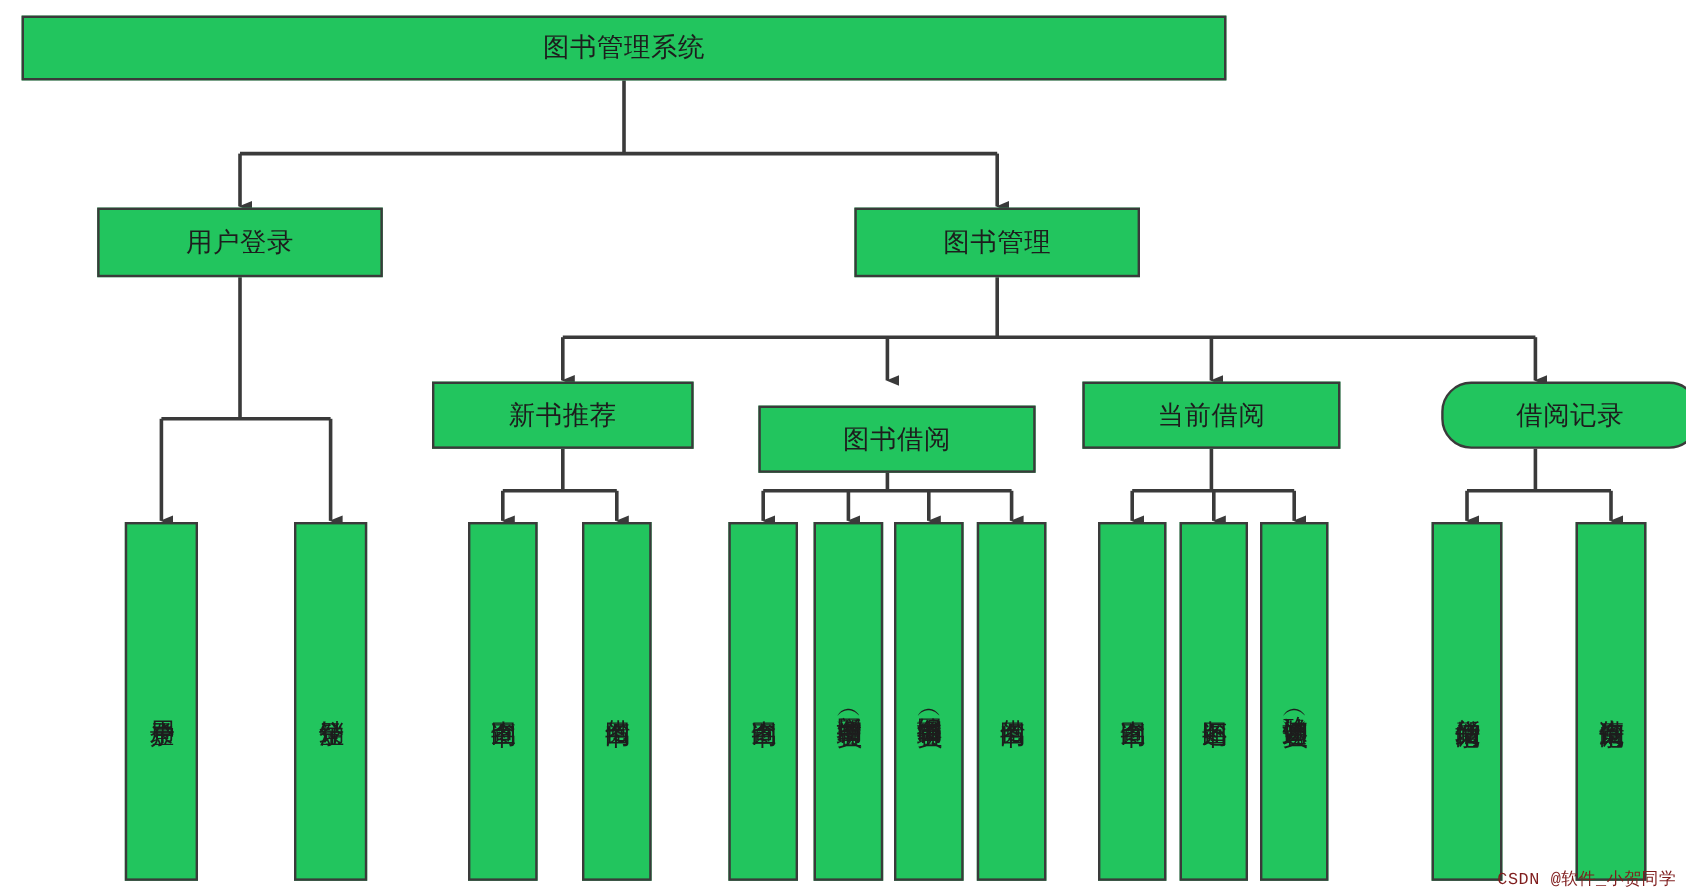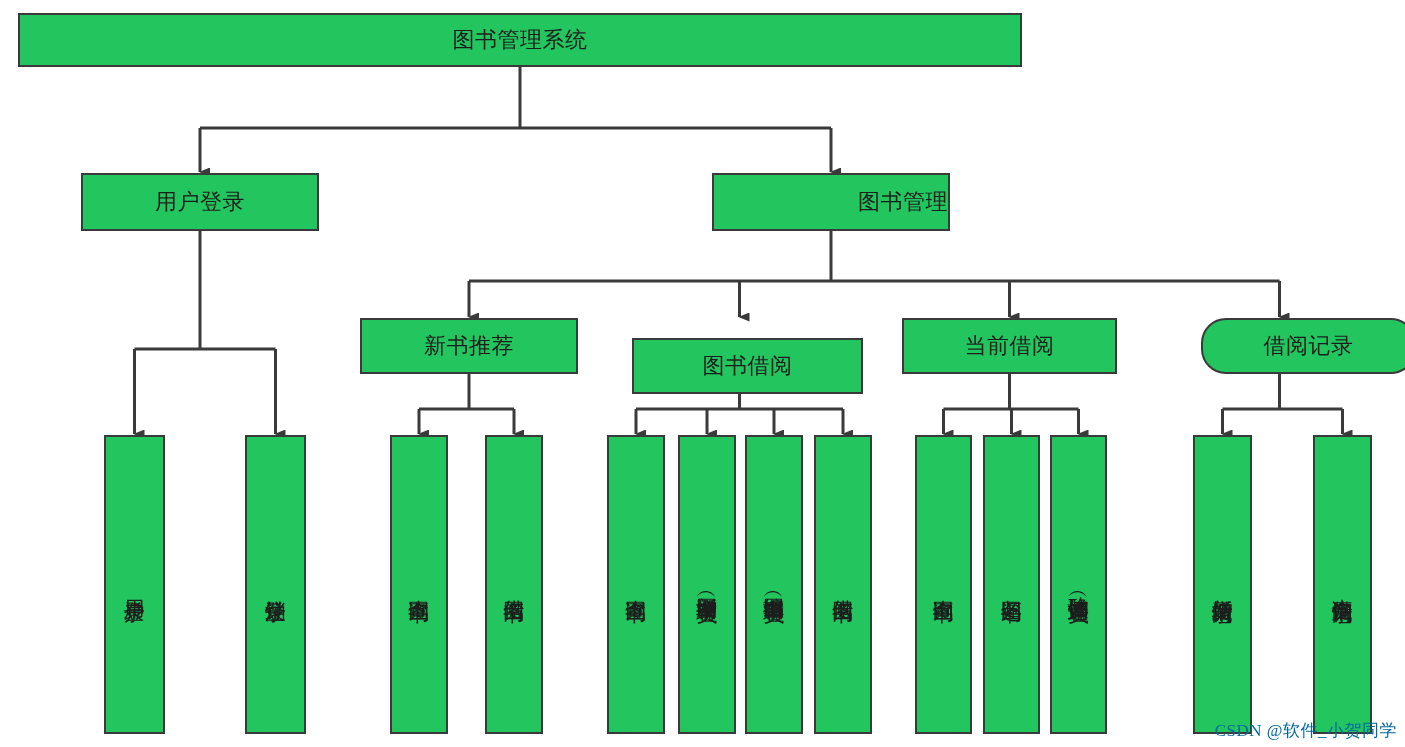--- a/index.html
+++ b/index.html
@@ -53,26 +53,26 @@
     text-orientation: upright;
     white-space: nowrap;
   }
   .node-label {
     display: block;
   }
   #watermark {
     position: absolute;
     right: 8px;
     bottom: 5px;
-    font-size: 17px;
-    color: #0369a1;
+    font-size: 14px;
+    color: #7f1d1d;
     letter-spacing: 0.5px;
     white-space: nowrap;
     pointer-events: none;
-    font-family: Liberation Serif, serif;
+    font-family: Liberation Mono, monospace;
   }
 </style>
 </head>
 <body>
 
 <div id="diagram-canvas">
 
   <svg id="diagram-svg" viewBox="0 0 1405 747" xmlns="http://www.w3.org/2000/svg">
     <defs>
       <marker id="arrowhead" markerWidth="9" markerHeight="11" refX="4.5" refY="10" orient="auto" markerUnits="userSpaceOnUse">
@@ -116,21 +116,21 @@
       </g>
   </svg>
 
   <div class="node horiz" style="left:18px;top:13px;width:1004px;height:54px;">
     <span class="node-label">图书管理系统</span>
   </div>
 
   <div class="node horiz" style="left:81px;top:173px;width:238px;height:58px;">
     <span class="node-label">用户登录</span>
   </div>
-  <div class="node horiz" style="left:712px;top:173px;width:238px;height:58px;justify-content:flex-end;">
+  <div class="node horiz" style="left:712px;top:173px;width:238px;height:58px;">
     <span class="node-label">图书管理</span>
   </div>
 
   <div class="node horiz" style="left:360px;top:318px;width:218px;height:56px;justify-content:center;">
     <span class="node-label">新书推荐</span>
   </div>
   <div class="node horiz" style="left:632px;top:306px;width:231px;height:56px;margin-top:32px;">
     <span class="node-label">图书借阅</span>
   </div>
   <div class="node horiz" style="left:902px;top:318px;width:215px;height:56px;">

